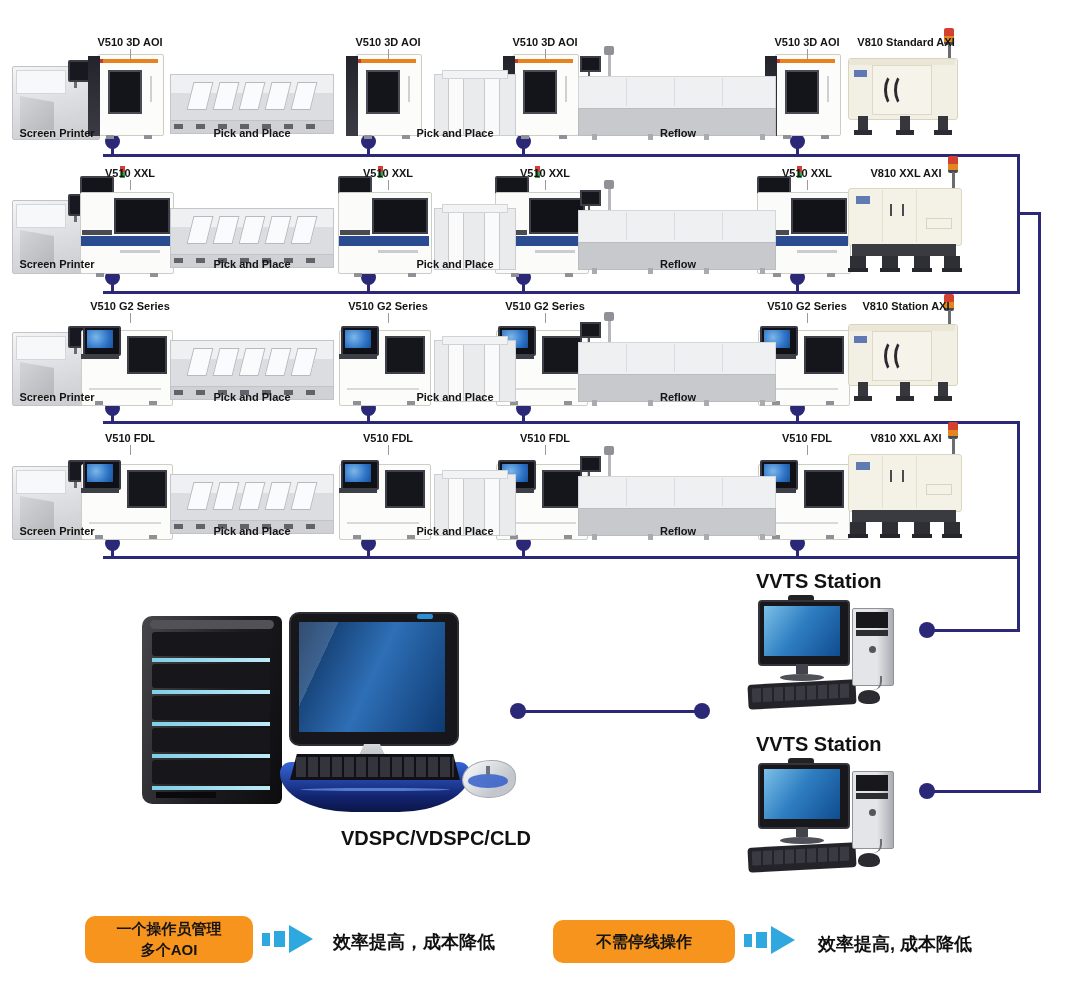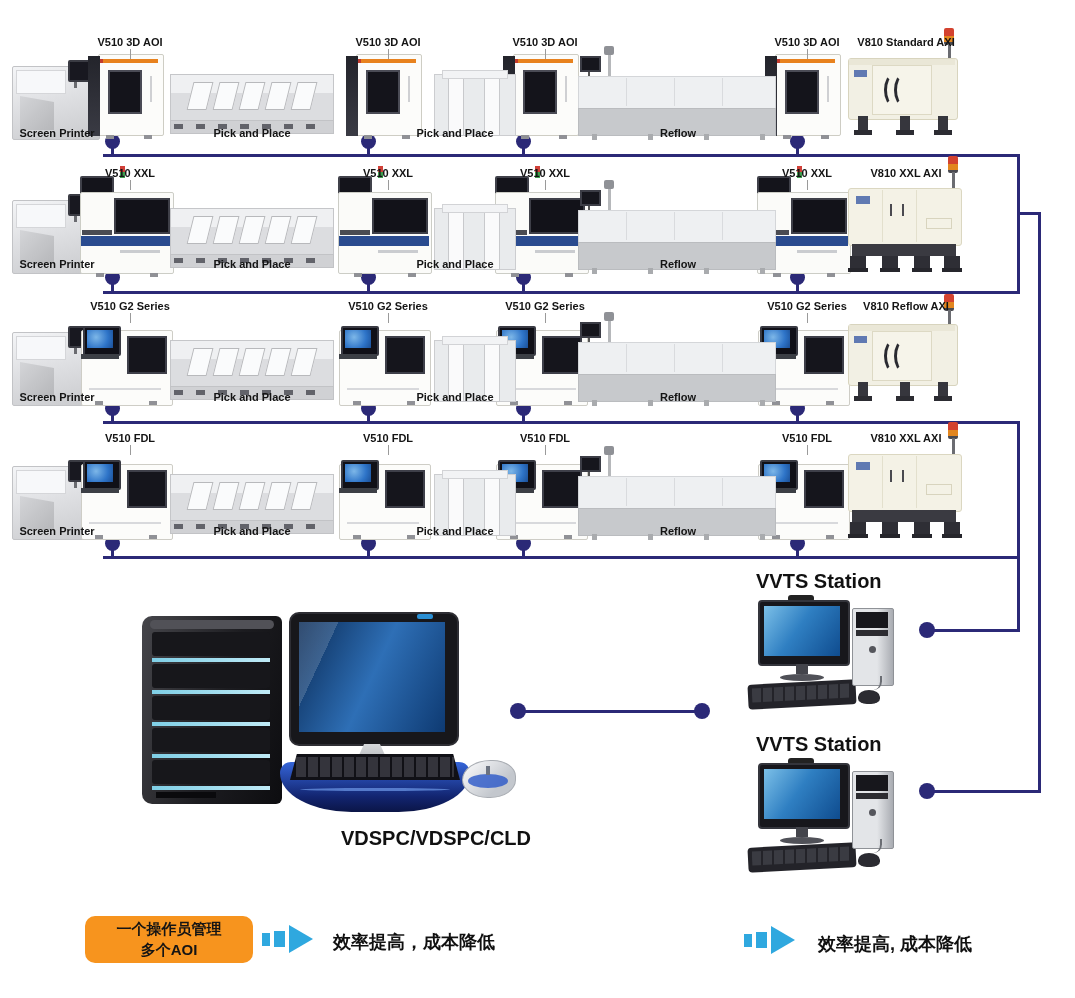--- a/index.html
+++ b/index.html
@@ -500,21 +500,21 @@
       <div class="lbl" style="left:455px;top:258px;">Pick and Place</div>
       <div class="lbl" style="left:678px;top:258px;">Reflow</div>
       <div class="lbl" style="left:130px;top:300px;">V510 G2 Series</div>
       <div class="leader" style="left:130px;top:313px;"></div>
       <div class="lbl" style="left:388px;top:300px;">V510 G2 Series</div>
       <div class="leader" style="left:388px;top:313px;"></div>
       <div class="lbl" style="left:545px;top:300px;">V510 G2 Series</div>
       <div class="leader" style="left:545px;top:313px;"></div>
       <div class="lbl" style="left:807px;top:300px;">V510 G2 Series</div>
       <div class="leader" style="left:807px;top:313px;"></div>
-      <div class="lbl" style="left:906px;top:300px;">V810 Reflow AXI</div>
+      <div class="lbl" style="left:906px;top:300px;">V810 Station AXI</div>
       <div class="lbl" style="left:57px;top:391px;">Screen Printer</div>
       <div class="lbl" style="left:252px;top:391px;">Pick and Place</div>
       <div class="lbl" style="left:455px;top:391px;">Pick and Place</div>
       <div class="lbl" style="left:678px;top:391px;">Reflow</div>
       <div class="lbl" style="left:130px;top:432px;">V510 FDL</div>
       <div class="leader" style="left:130px;top:445px;"></div>
       <div class="lbl" style="left:388px;top:432px;">V510 FDL</div>
       <div class="leader" style="left:388px;top:445px;"></div>
       <div class="lbl" style="left:545px;top:432px;">V510 FDL</div>
       <div class="leader" style="left:545px;top:445px;"></div>
@@ -602,20 +602,23 @@
     <span class="bl">一个操作员管理</span>
     <span class="bl">多个AOI</span>
   </div>
   <div class="arrow" style="left:262px;top:925px;">
       <i class="a1"></i>
       <i class="a2"></i>
       <i class="a3"></i>
     </div>
   <div class="result-text" style="left:333px;top:930px;">效率提高，成本降低</div>
 
+  <div class="badge" style="left:553px;top:920px;width:182px;height:43px;">
+    <span class="bl" style="font-size:16px;">不需停线操作</span>
+  </div>
   <div class="arrow" style="left:744px;top:926px;">
       <i class="a1"></i>
       <i class="a2"></i>
       <i class="a3"></i>
     </div>
   <div class="result-text" style="left:818px;top:932px;">效率提高, 成本降低</div>
 
 </div>
 
 </body></html>

